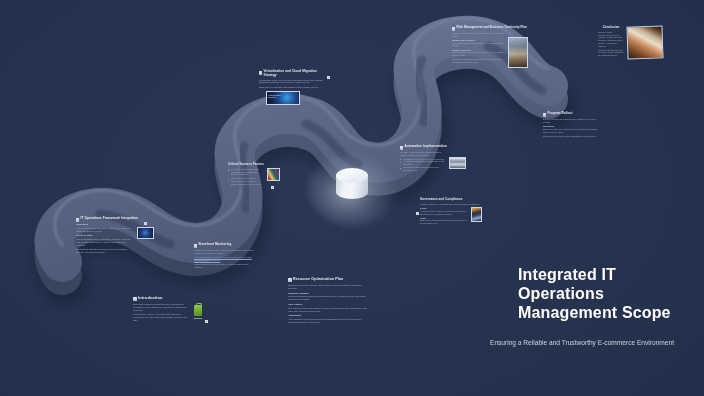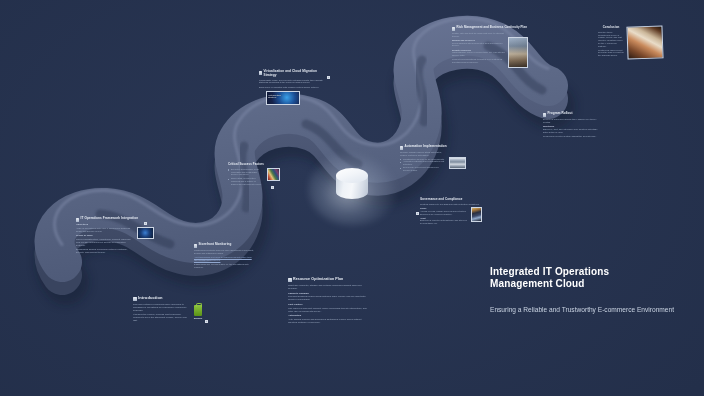--- a/index.html
+++ b/index.html
@@ -175,25 +175,26 @@
     margin-top: .5px;
   }
 
   
   #title-block {
     position: absolute;
     left: 490px; top: 266px;
     width: 190px;
   }
   #title-block .main-title {
-    font-size: 10px;
+    font-size: 16px;
     font-weight: bold;
     color: #ffffff;
     line-height: 1.18;
     letter-spacing: .15px;
+    margin-left: 28px;
   }
   #title-block .subtitle {
     margin-top: 15px;
     font-size: 6.6px;
     color: #c9d3e2;
     line-height: 1.42;
   }
 
   
   .dot {
@@ -468,18 +469,18 @@
           <p>Continuous improvement keeps the plan relevant as the business grows.</p>
         </div>
       </div>
       <div class="thumb photo-hands" style="width:36px; height:33px; transform:rotate(-2deg);"></div>
     </div>
   </div>
 
   <div id="title-block">
     <div class="main-title">
       <div>Integrated IT Operations</div>
-      <div>Management Cloud</div>
+      <div>Management Scope</div>
     </div>
     <div class="subtitle">Ensuring a Reliable and Trustworthy E-commerce Environment</div>
   </div>
 
 </div>
 
 </body></html>

